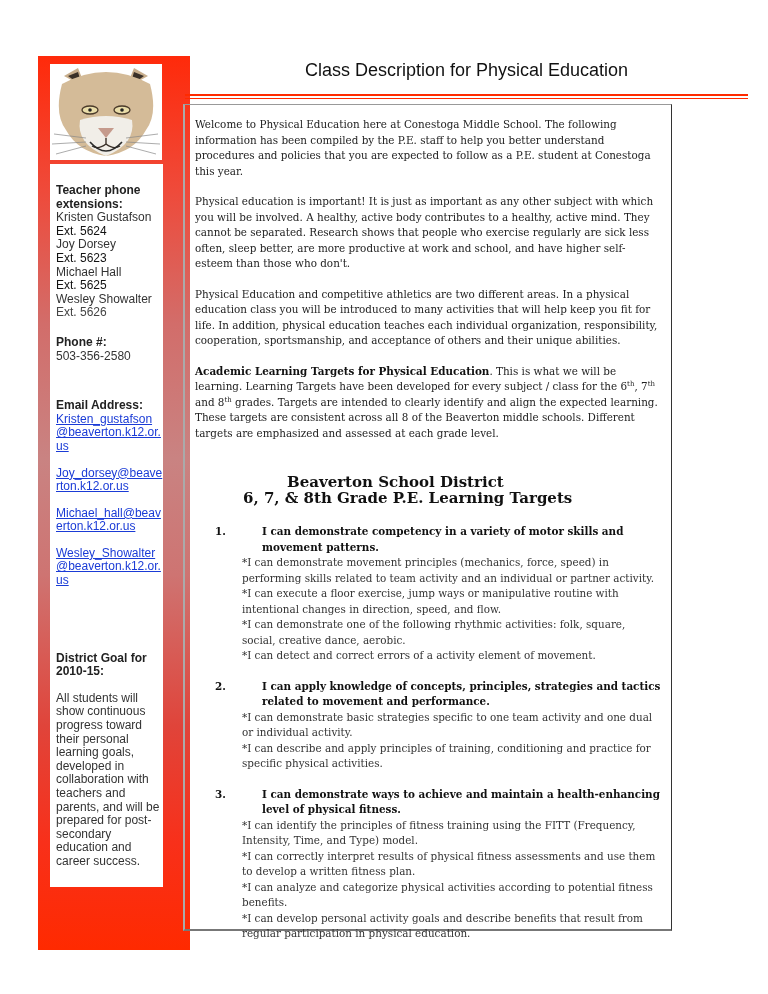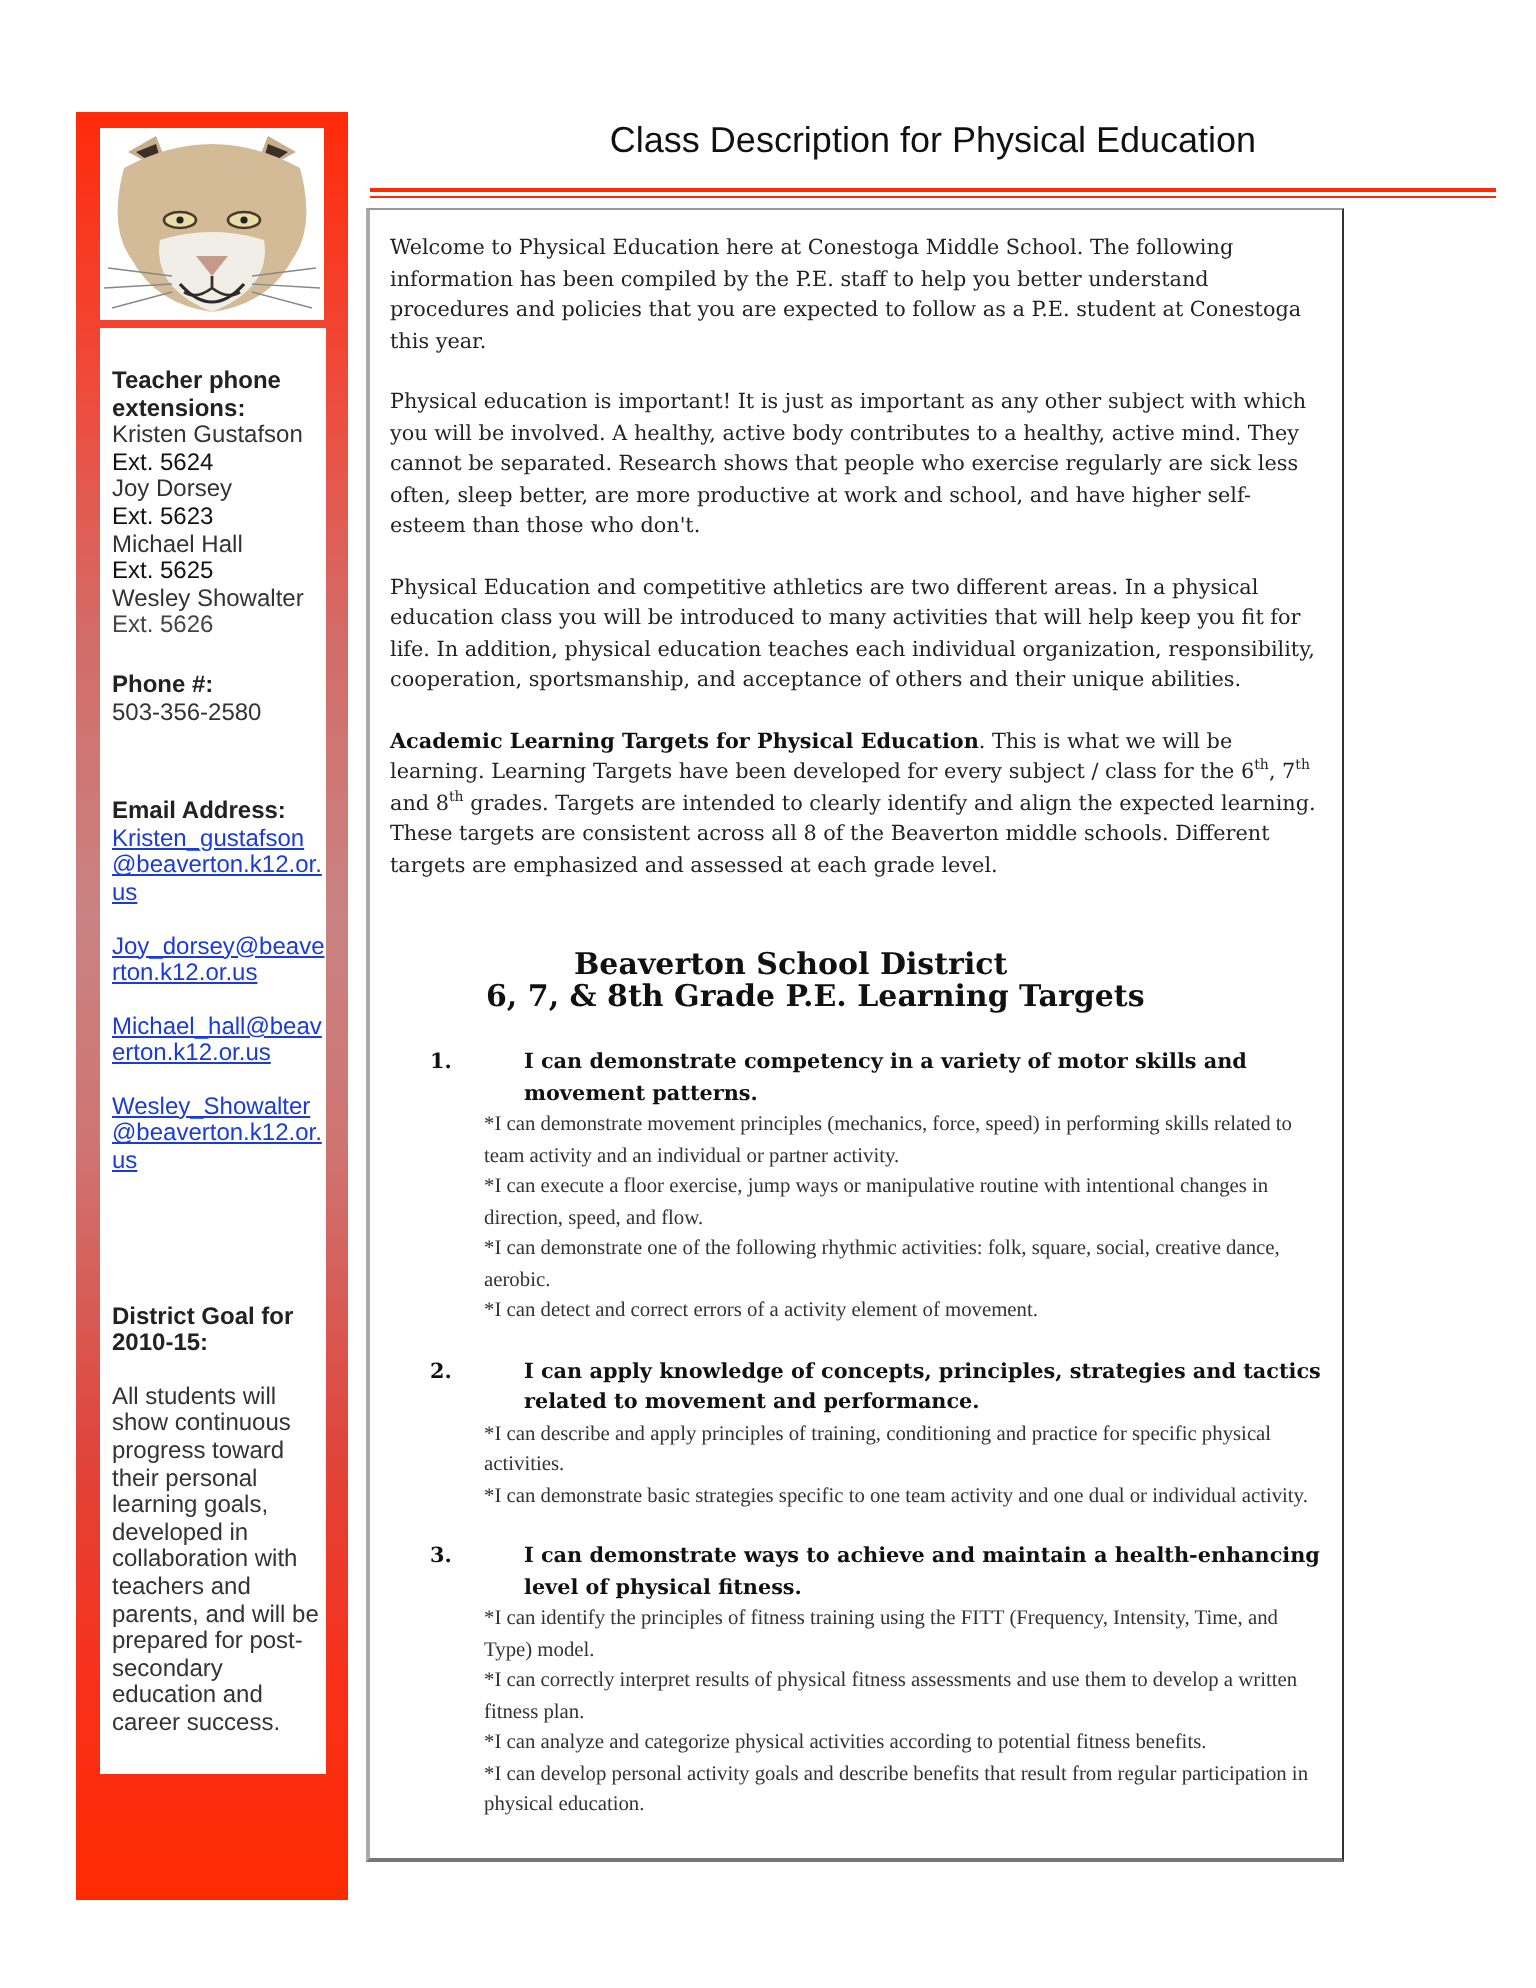--- a/index.html
+++ b/index.html
@@ -11,21 +11,21 @@
       width: 768px;
       height: 994px;
       position: relative;
       overflow: hidden;
       font-family: "Liberation Sans", sans-serif;
     }
     .sidebar {
       position: absolute;
       left: 38px;
       top: 56px;
-      width: 136px;
+      width: 152px;
       height: 894px;
       background: linear-gradient(to bottom,
         #ff2a0a 0%,
         #ef4a3a 15%,
         #d26d6a 30%,
         #c98382 45%,
         #ce7472 58%,
         #e0443a 75%,
         #f8301a 88%,
         #ff2a00 100%);
@@ -142,21 +142,20 @@
       font-weight: bold;
       color: #111;
     }
     ol.targets .head {
       font-weight: bold;
       color: #111;
       margin-left: 20px;
     }
     ol.targets .sub {
       color: #333;
-      font-family: Liberation Serif, serif;
     }
     sup { font-size: 7px; line-height: 0; }
   </style>
 </head>
 <body>
 
 <div class="sidebar">
   <div class="logo">
     <svg width="112" height="96" viewBox="0 0 112 96">
 
@@ -246,22 +245,22 @@
       <span class="num">1.</span>
       <div class="head">I can demonstrate competency in a variety of motor skills and movement patterns.</div>
       <div class="sub">*I can demonstrate movement principles (mechanics, force, speed) in performing skills related to team activity and an individual or partner activity.</div>
       <div class="sub">*I can execute a floor exercise, jump ways or manipulative routine with intentional changes in direction, speed, and flow.</div>
       <div class="sub">*I can demonstrate one of the following rhythmic activities: folk, square, social, creative dance, aerobic.</div>
       <div class="sub">*I can detect and correct errors of a activity element of movement.</div>
     </li>
     <li>
       <span class="num">2.</span>
       <div class="head">I can apply knowledge of concepts, principles, strategies and tactics related to movement and performance.</div>
+      <div class="sub">*I can demonstrate basic strategies specific to one team activity and one dual or individual activity.</div>
       <div class="sub">*I can describe and apply principles of training, conditioning and practice for specific physical activities.</div>
-      <div class="sub">*I can demonstrate basic strategies specific to one team activity and one dual or individual activity.</div>
     </li>
     <li>
       <span class="num">3.</span>
       <div class="head">I can demonstrate ways to achieve and maintain a health-enhancing level of physical fitness.</div>
       <div class="sub">*I can identify the principles of fitness training using the FITT (Frequency, Intensity, Time, and Type) model.</div>
       <div class="sub">*I can correctly interpret results of physical fitness assessments and use them to develop a written fitness plan.</div>
       <div class="sub">*I can analyze and categorize physical activities according to potential fitness benefits.</div>
       <div class="sub">*I can develop personal activity goals and describe benefits that result from regular participation in physical education.</div>
     </li>
   </ol>

